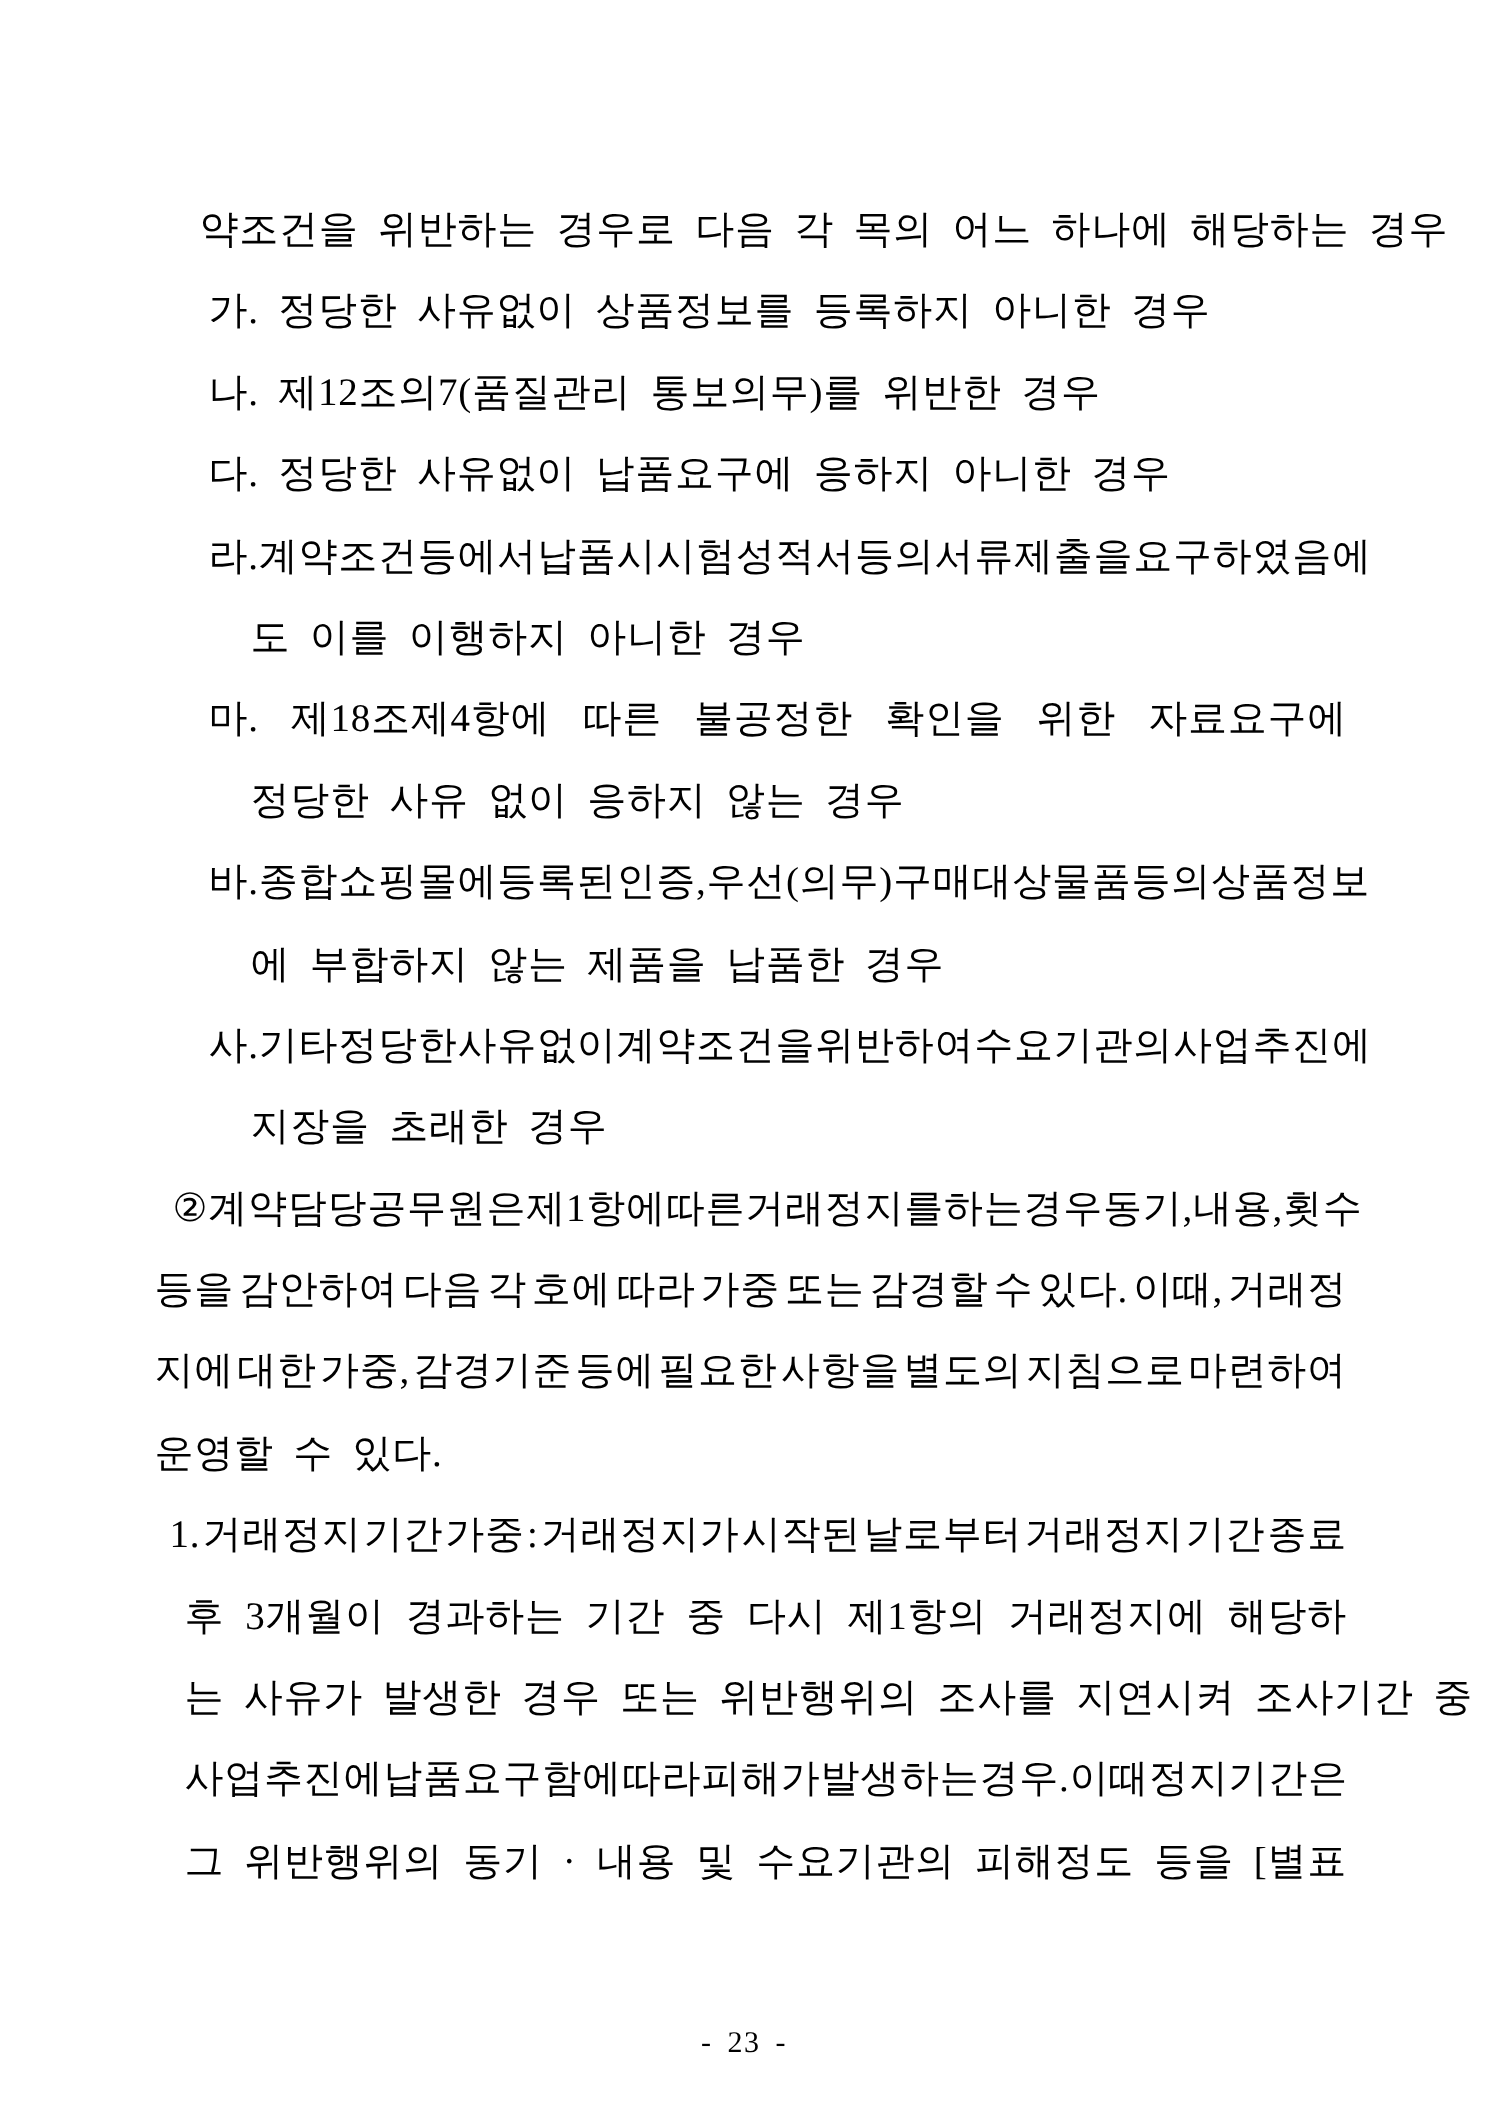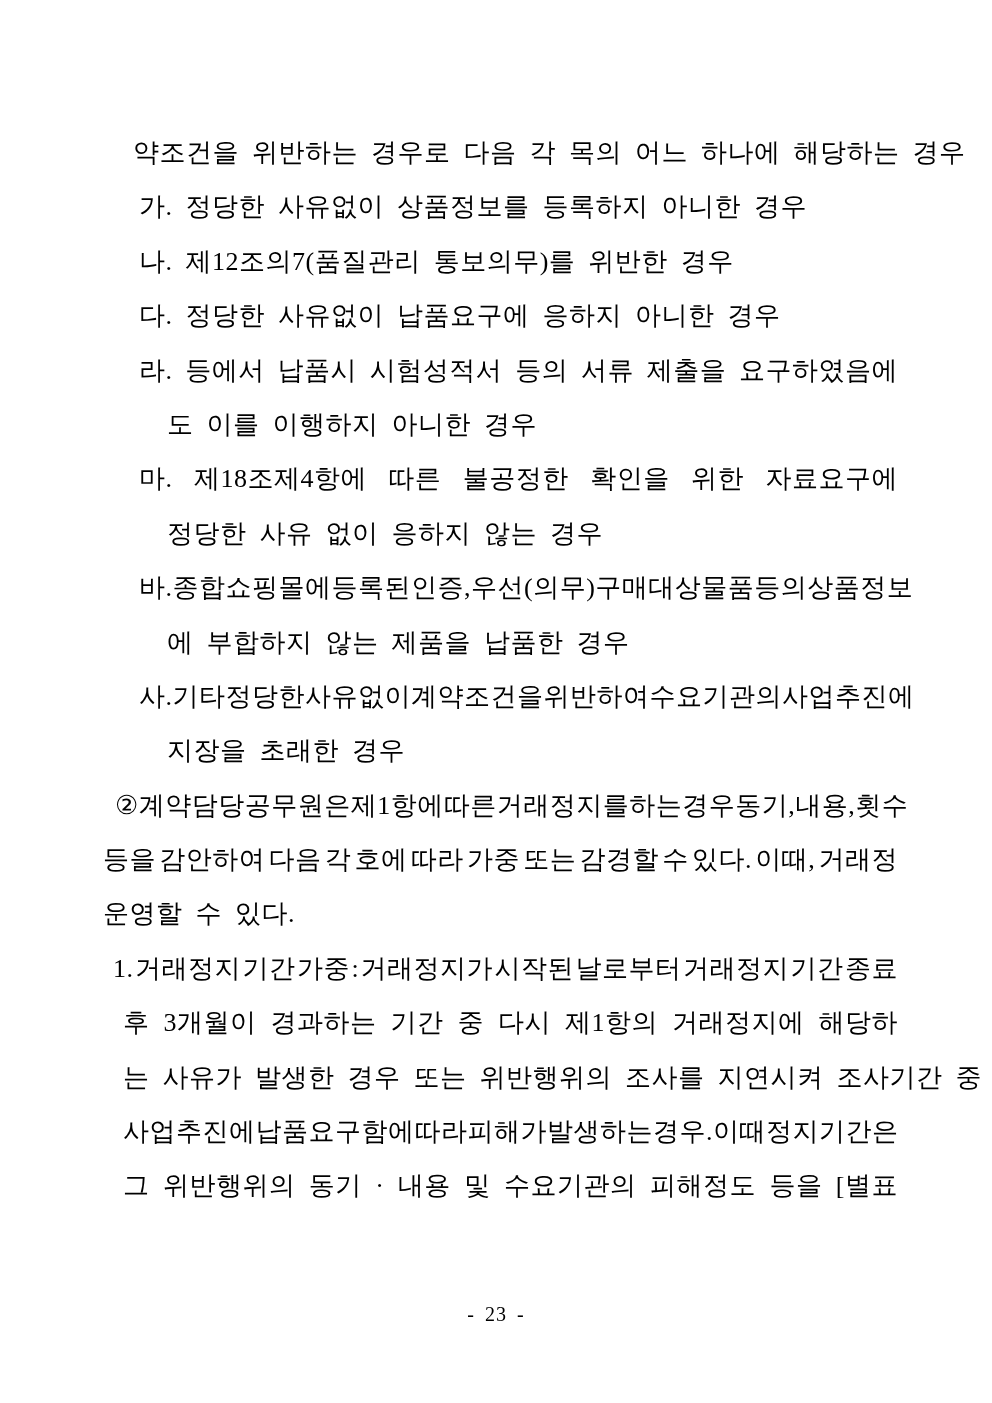--- a/index.html
+++ b/index.html
@@ -43,39 +43,40 @@
   .r-item      { padding-left: 36px; }  
   .r-item-cont { padding-left: 64px; }  
   .r-para      { padding-left: 12px; }  
   .r-para-cont { padding-left: 0px;  }  
   .r-num       { padding-left: 10px; }  
   .r-num-cont  { padding-left: 20px; }  
   .footer {
     position: absolute;
     left: 0;
     right: 0;
-    top: 1300px;
+    top: 1348px;
     text-align: center;
     font-size: 20px;
     letter-spacing: 1px;
     word-spacing: 4px;
     line-height: 28px;
   }
 </style>
 </head>
 <body>
 
 <div class="page">
   <div class="text-block">
       <div class="line r-hang">약조건을 위반하는 경우로 다음 각 목의 어느 하나에 해당하는 경우</div>
       <div class="line r-item">가. 정당한 사유없이 상품정보를 등록하지 아니한 경우</div>
       <div class="line r-item">나. 제12조의7(품질관리 통보의무)를 위반한 경우</div>
       <div class="line r-item">다. 정당한 사유없이 납품요구에 응하지 아니한 경우</div>
       <div class="line r-item fill">
         <span>라.</span>
+        <span>계약조건</span>
         <span>등에서</span>
         <span>납품시</span>
         <span>시험성적서</span>
         <span>등의</span>
         <span>서류</span>
         <span>제출을</span>
         <span>요구하였음에</span>
       </div>
       <div class="line r-item-cont">도 이를 이행하지 아니한 경우</div>
       <div class="line r-item fill">
@@ -131,20 +132,32 @@
         <span>호에</span>
         <span>따라</span>
         <span>가중</span>
         <span>또는</span>
         <span>감경할</span>
         <span>수</span>
         <span>있다.</span>
         <span>이때,</span>
         <span>거래정</span>
       </div>
+      <div class="line r-para-cont fill">
+        <span>지에</span>
+        <span>대한</span>
+        <span>가중,</span>
+        <span>감경기준</span>
+        <span>등에</span>
+        <span>필요한</span>
+        <span>사항을</span>
+        <span>별도의</span>
+        <span>지침으로</span>
+        <span>마련하여</span>
+      </div>
       <div class="line r-para-cont">운영할 수 있다.</div>
       <div class="line r-num fill">
         <span>1.</span>
         <span>거래정지</span>
         <span>기간</span>
         <span>가중</span>
         <span>:</span>
         <span>거래정지가</span>
         <span>시작된</span>
         <span>날로부터</span>

